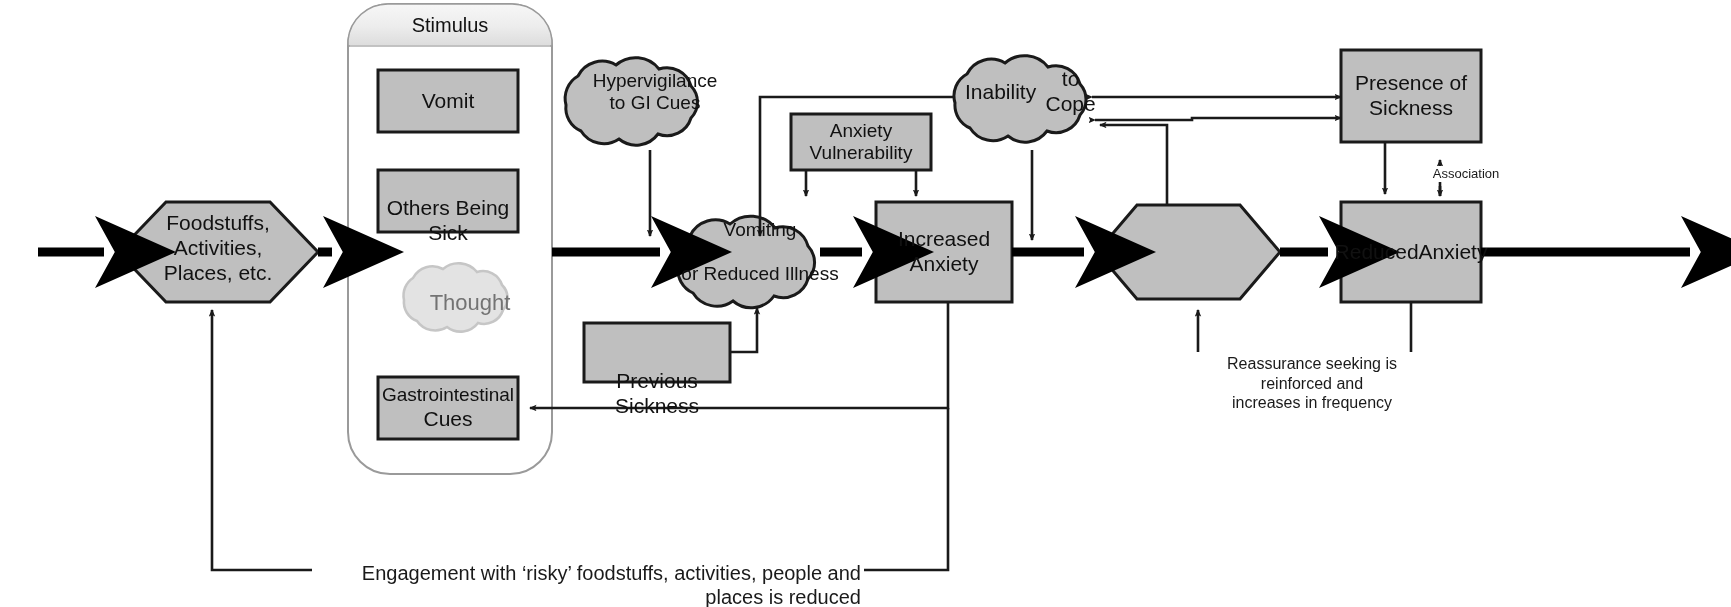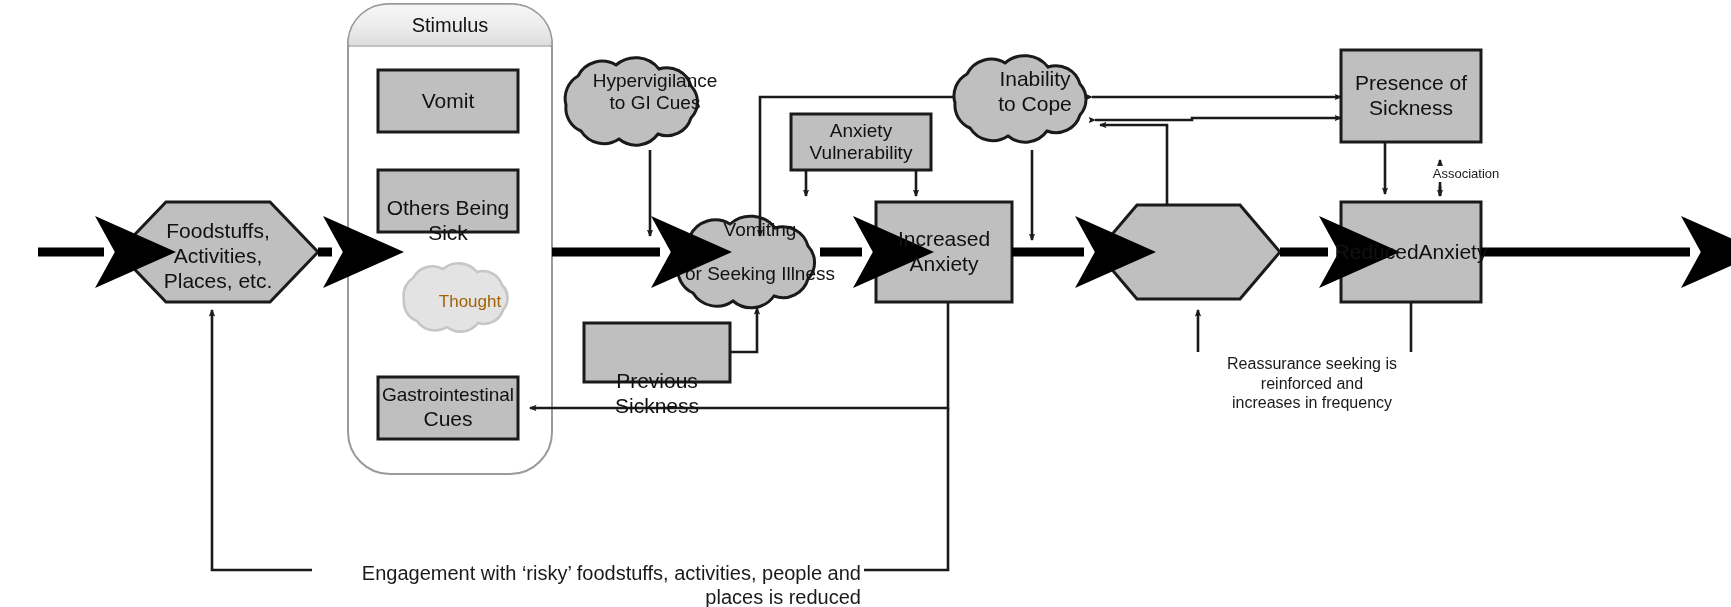--- a/index.html
+++ b/index.html
@@ -147,66 +147,66 @@
       <path d="M1440,196 L1440,160" marker-end="url(#ahThin)"></path>
       <path d="M1440,186 L1440,196" marker-end="url(#ahThin)"></path>
 
       <path d="M1411,302 L1411,392 L1378,392"></path>
       <path d="M1228,392 L1198,392 L1198,310" marker-end="url(#ahThin)"></path>
     </g>
   </svg>
 
   <div class="nodetext" style="left:348px;top:6px;width:204px;height:40px;font-size:20px;">Stimulus</div>
 
-  <div class="nodetext" style="left:130px;top:192px;width:176px;height:129px;font-size:21px;flex-direction:column;">
+  <div class="nodetext" style="left:130px;top:184px;width:176px;height:129px;font-size:21px;flex-direction:column;">
     <span>Foodstuffs,</span>
     <span>Activities,</span>
     <span>Places, etc.</span>
   </div>
 
   <div class="nodetext" style="left:378px;top:70px;width:140px;height:62px;font-size:21px;">Vomit</div>
 
   <div class="nodetext" style="left:378px;top:170px;width:140px;height:62px;font-size:21px;flex-direction:column;margin-top:20px;">
     <span>Others Being</span>
     <span>Sick</span>
   </div>
 
-  <div class="nodetext" style="left:395px;top:275px;width:150px;height:55px;font-size:17px;color:#a16207;">Thought</div>
+  <div class="nodetext" style="left:395px;top:275px;width:150px;height:55px;font-size:22px;color:#737373;">Thought</div>
 
   <div class="nodetext" style="left:373px;top:377px;width:150px;height:62px;font-size:19px;flex-direction:column;">
     <span>Gastrointestinal</span>
     <span style="font-size:21px;">Cues</span>
   </div>
 
   <div class="nodetext" style="left:575px;top:62px;width:160px;height:60px;font-size:19px;flex-direction:column;">
     <span>Hypervigilance</span>
     <span>to GI Cues</span>
   </div>
 
   <div class="nodetext" style="left:791px;top:114px;width:140px;height:56px;font-size:19px;flex-direction:column;">
     <span>Anxiety</span>
     <span>Vulnerability</span>
   </div>
 
   <div class="nodetext" style="left:672px;top:222px;width:176px;height:60px;font-size:19px;flex-direction:column;gap:22px;">
     <span>Vomiting</span>
-    <span>or Seeking Illness</span>
+    <span>or Reduced Illness</span>
   </div>
 
   <div class="nodetext" style="left:584px;top:323px;width:146px;height:59px;font-size:21px;flex-direction:column;margin-top:41px;">
     <span>Previous</span>
     <span>Sickness</span>
   </div>
 
   <div class="nodetext" style="left:876px;top:202px;width:136px;height:100px;font-size:21px;flex-direction:column;">
     <span>Increased</span>
     <span>Anxiety</span>
   </div>
 
-  <div class="nodetext" style="left:965px;top:62px;width:140px;height:60px;font-size:21px;flex-direction:column;">
+  <div class="nodetext" style="left:965px;top:62px;width:140px;height:60px;font-size:21px;flex-direction:row;">
     <span>Inability</span>
     <span>to Cope</span>
   </div>
 
 
   <div class="nodetext" style="left:1341px;top:50px;width:140px;height:92px;font-size:21px;flex-direction:column;">
     <span>Presence of</span>
     <span>Sickness</span>
   </div>
 

